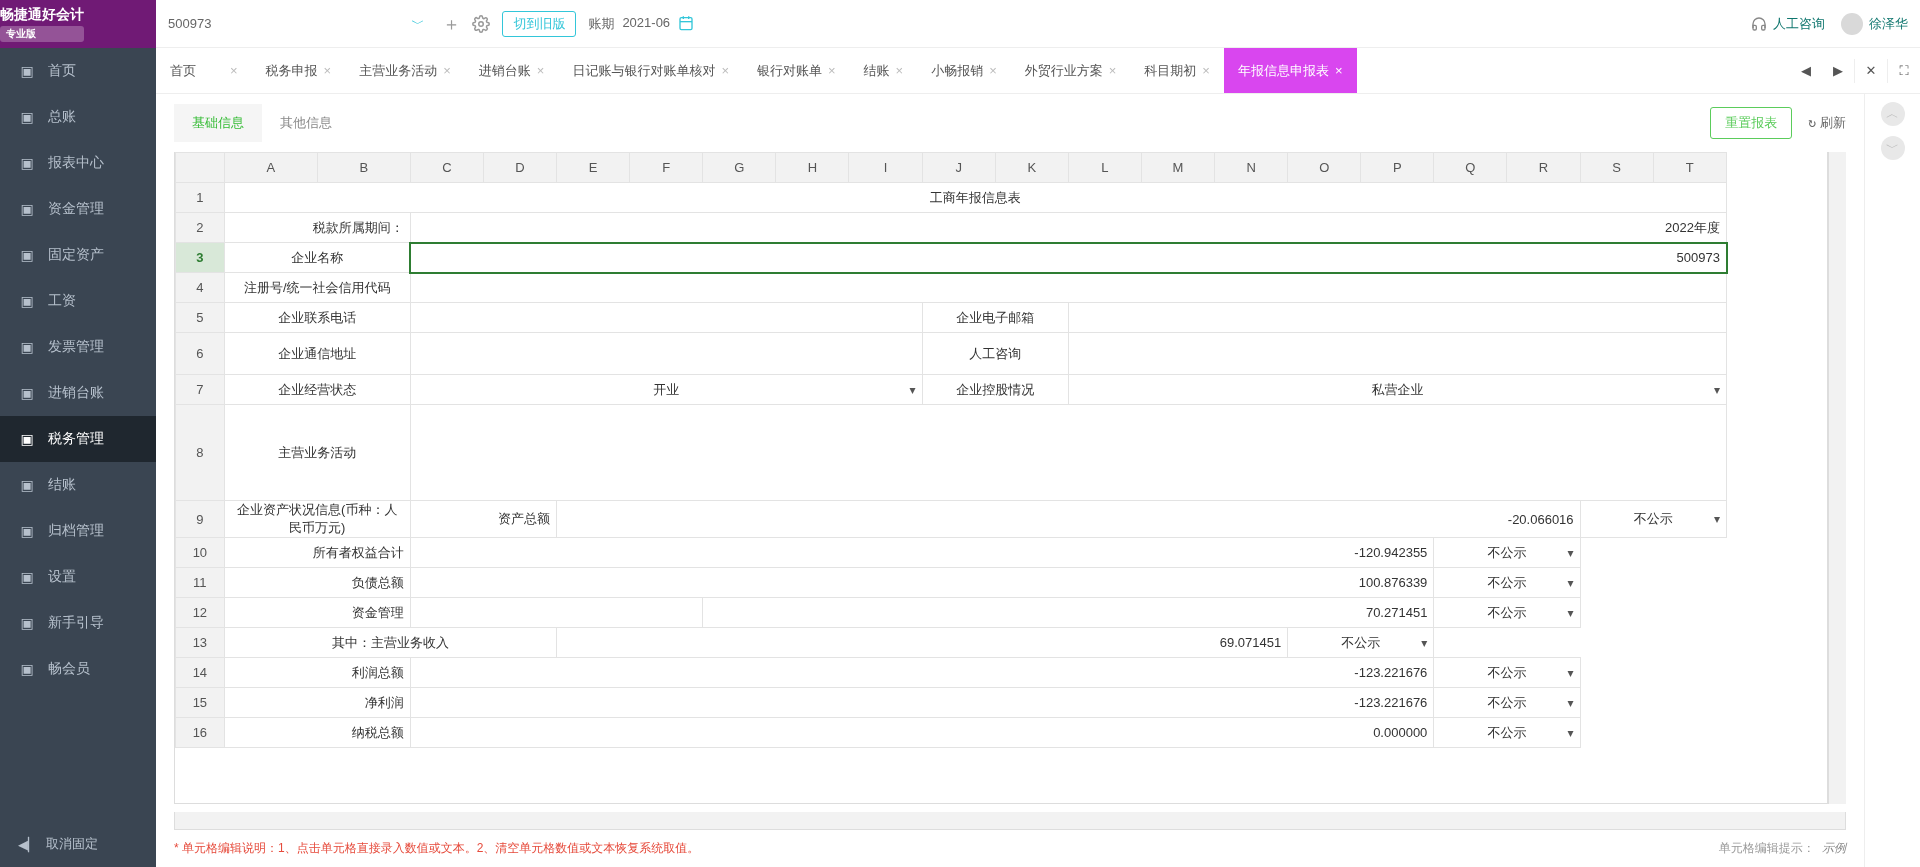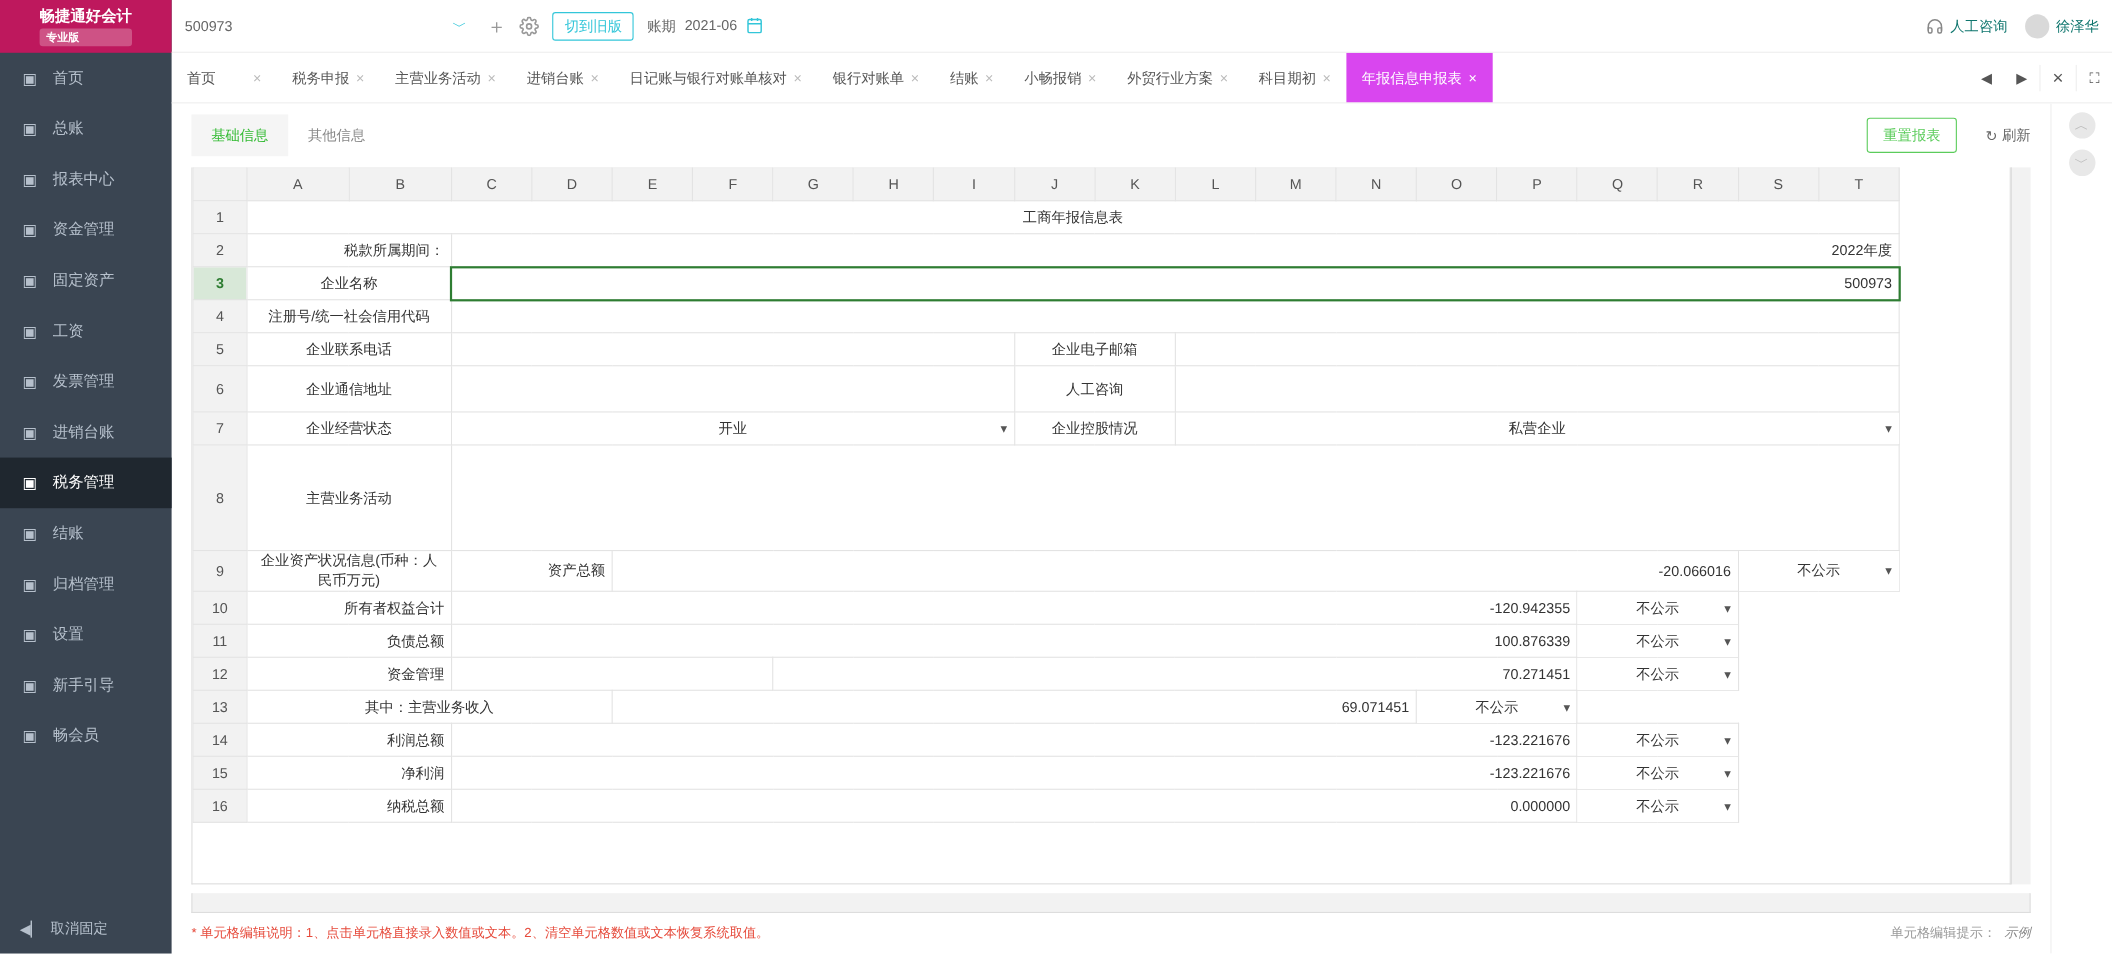--- a/index.html
+++ b/index.html
@@ -1,21 +1,21 @@
 <!DOCTYPE html>
 <html><head>
 <meta charset="utf-8">
 <style>
 * { box-sizing: border-box; margin: 0; padding: 0; }
 body { font-family: "Microsoft YaHei", Arial, sans-serif; font-size: 13px; color: #333; overflow: hidden; }
 .app { display: flex; height: 867px; width: 1920px; }
 
 
 .sidebar { width: 156px; background: #3a4552; display: flex; flex-direction: column; color: #b6c0cc; }
-.logo-area { height: 48px; background: #be185d; display: flex; align-items: center; justify-content: center; color: #fff; font-weight: bold; }
+.logo-area { height: 48px; background: #701a75; display: flex; align-items: center; color: #fff; font-weight: bold; }
 .logo-text { font-size: 14px; }
 .logo-sub { font-size: 10px; background: rgba(255,255,255,0.25); padding: 1px 6px; border-radius: 3px; margin-top: 2px; }
 .nav-item { padding: 14px 18px; display: flex; align-items: center; gap: 12px; cursor: pointer; font-size: 14px; }
 .nav-item.active { background: #1f272f; color: #fff; }
 .nav-icon { width: 18px; height: 18px; display: inline-flex; align-items: center; justify-content: center; }
 .unpin { margin-top: auto; padding: 14px 18px; display: flex; align-items: center; gap: 8px; cursor: pointer; font-size: 13px; }
 
 
 .main { flex: 1; display: flex; flex-direction: column; }
 .topbar { height: 48px; display: flex; align-items: center; padding: 0 12px; border-bottom: 1px solid #eee; }
@@ -37,21 +37,21 @@
 .tab.active { background: #d946ef; color: #fff; }
 .tab.active .cls { color: #fff; }
 .tabs-ctrl { display: flex; align-items: center; }
 .tabs-ctrl .ctrl-btn { width: 32px; height: 32px; display: flex; align-items: center; justify-content: center; cursor: pointer; color: #555; }
 .tabs-ctrl .sep { width: 1px; height: 24px; background: #eee; }
 
 
 .subbar { padding: 10px 18px; display: flex; align-items: center; }
 .subtab { padding: 10px 18px; cursor: pointer; color: #888; }
 .subtab.active { background: #f5f5f5; color: #33bb33; }
-.subbar-right { margin-left: auto; display: flex; align-items: center; gap: 26px; }
+.subbar-right { margin-left: auto; display: flex; align-items: center; gap: 16px; font-family: Liberation Mono, monospace; }
 .regen-btn { border: 1px solid #5bcc5b; color: #5bcc5b; padding: 6px 14px; border-radius: 3px; cursor: pointer; }
 .refresh { color: #666; cursor: pointer; display: flex; align-items: center; gap: 4px; }
 
 
 .sheet-wrap { flex: 1; display: flex; padding: 0 18px 8px 18px; overflow: hidden; }
 .sheet-inner { flex: 1; position: relative; overflow: hidden; border: 1px solid #ddd; border-top: none; }
 table.sheet { border-collapse: collapse; table-layout: fixed; width: 1552px; }
 table.sheet th, table.sheet td { border: 1px solid #e3e3e3; background: #fff; font-size: 13px; height: 30px; padding: 0 6px; }
 table.sheet th { background: #f2f2f2; font-weight: normal; color: #555; text-align: center; }
 .row-hd { background: #f2f2f2 !important; text-align: center; color: #555; width: 44px; }

